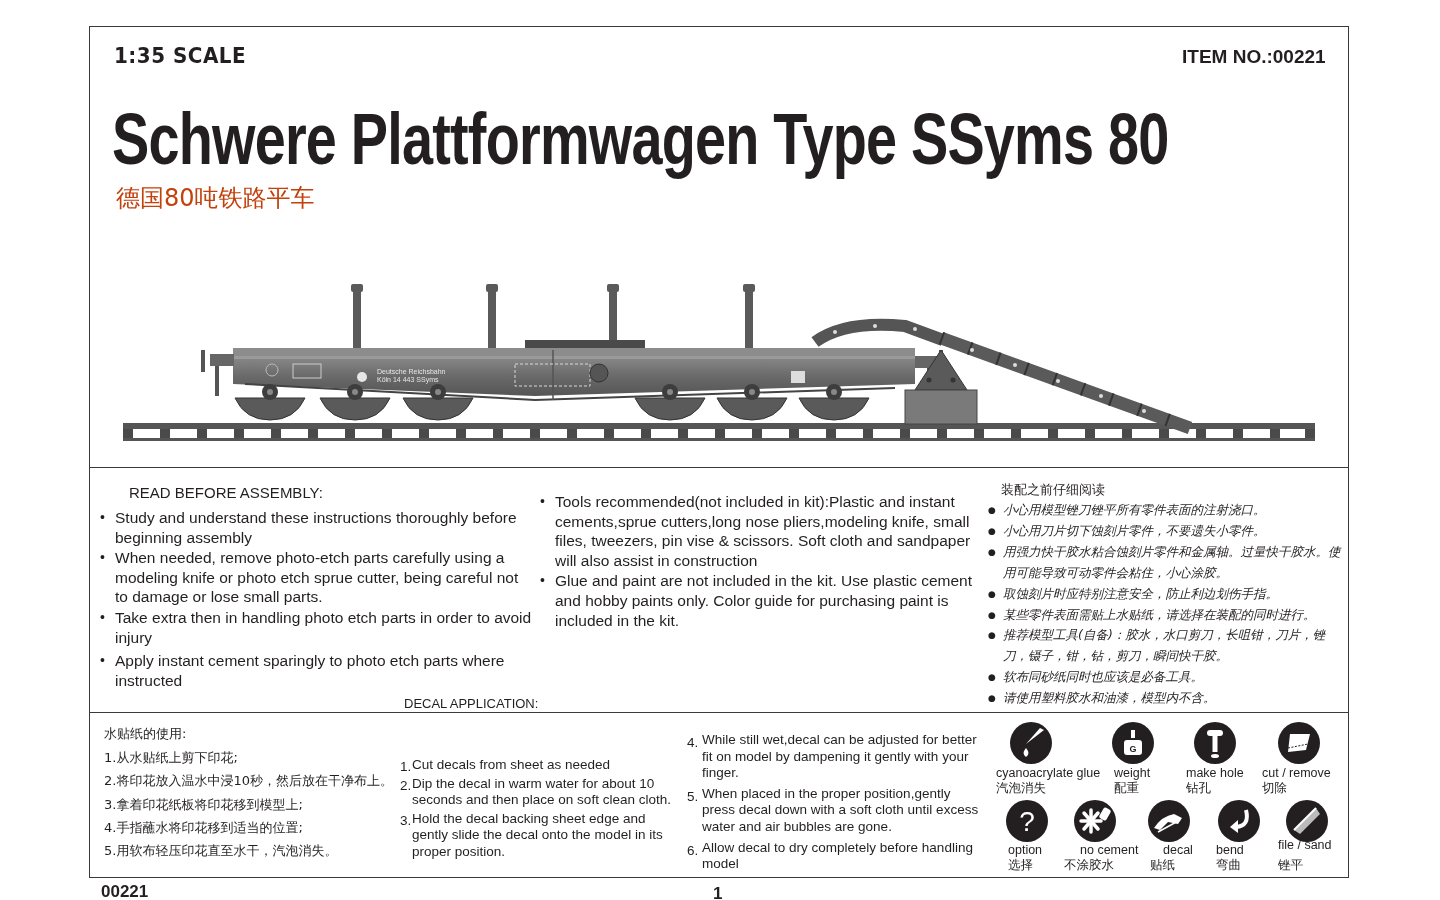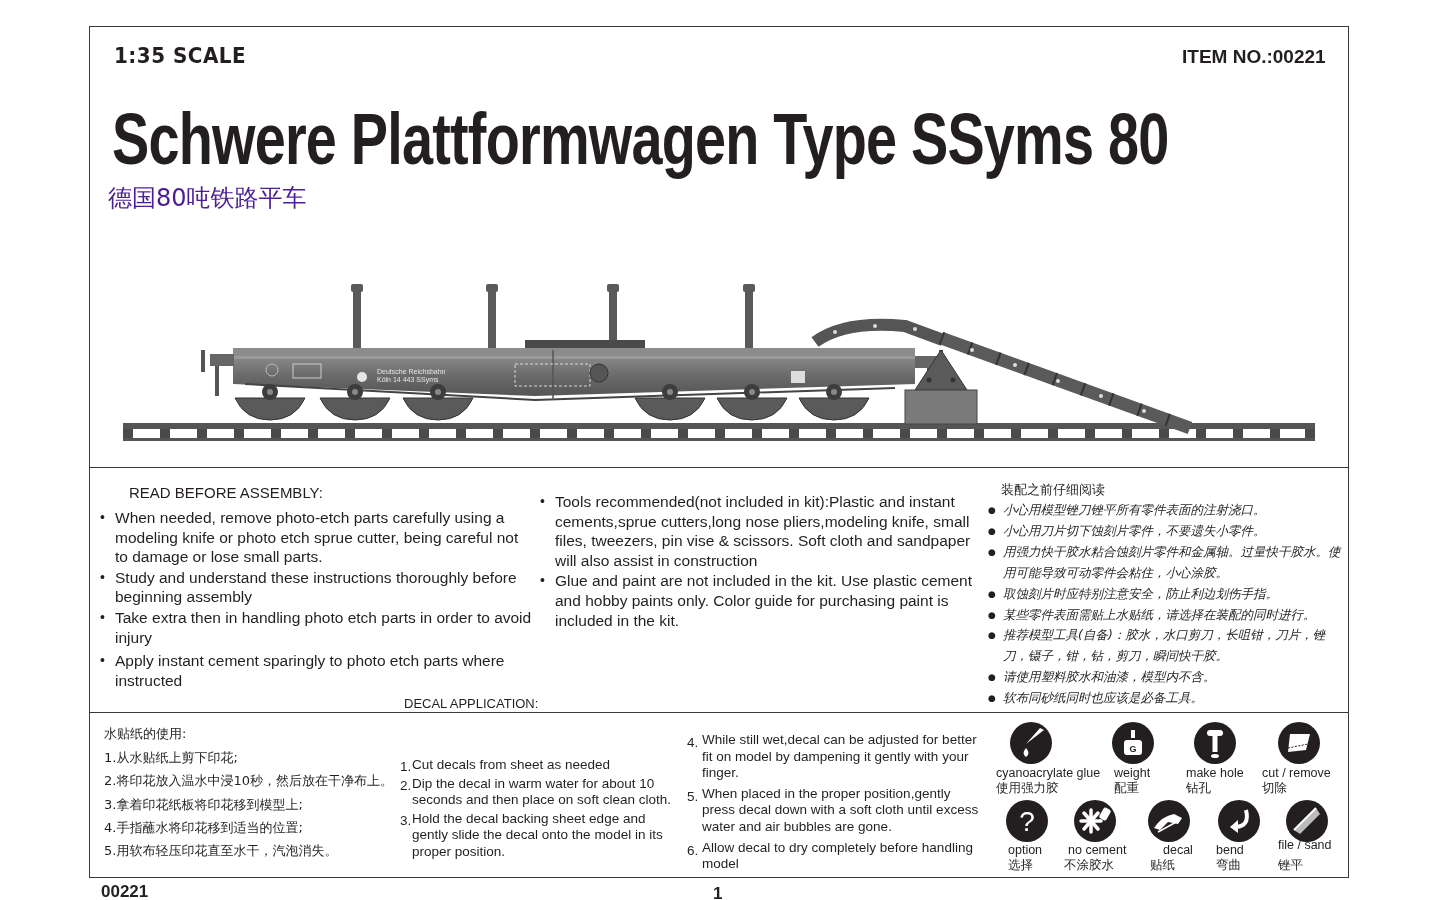--- a/index.html
+++ b/index.html
@@ -7,21 +7,21 @@
   body { position: relative; font-family: "Liberation Sans", sans-serif; color: #231f20; }
 
   .frame { position: absolute; left: 89px; top: 26px; width: 1260px; height: 852px; border: 1.5px solid #3a3a3a; }
   .hline { position: absolute; left: 89px; width: 1260px; height: 0; border-top: 1.5px solid #3a3a3a; }
   .hline.h1 { top: 467px; }
   .hline.h2 { top: 712px; }
 
   .scale { position: absolute; left: 114px; top: 44px; font-family: "DejaVu Sans", sans-serif; font-weight: bold; font-size: 21px; letter-spacing: 0.5px; color: #231f20; transform: scaleX(0.95); transform-origin: left; }
   .item-no { position: absolute; left: 1182px; top: 46px; font-family: "Liberation Sans", sans-serif; font-weight: bold; font-size: 19px; color: #231f20; }
   .title { position: absolute; left: 112px; top: 94px; font-family: "Liberation Sans", sans-serif; font-weight: bold; font-size: 72px; line-height: 90px; color: #231f20; transform: scaleX(0.775); transform-origin: left; letter-spacing: -1px; white-space: nowrap; }
-  .subtitle-cn { position: absolute; left: 108px; top: 182px; font-size: 24px; font-family: "DejaVu Sans", sans-serif; color: #4c1d95; }
+  .subtitle-cn { position: absolute; left: 116px; top: 182px; font-size: 24px; font-family: "DejaVu Sans", sans-serif; color: #c2410c; }
 
   .illustration { position: absolute; left: 115px; top: 280px; width: 1210px; height: 170px; }
 
   .section-title { position: absolute; font-size: 15px; color: #231f20; }
   .read-title { left: 129px; top: 484px; }
   ul.bullets { position: absolute; list-style: none; font-size: 15.5px; line-height: 19.6px; color: #231f20; }
   ul.bullets li { position: relative; padding-left: 15px; margin-bottom: 1px; }
   ul.bullets li::before { content: "•"; position: absolute; left: 0; top: 0; font-size: 14px; }
   .en-left { left: 100px; top: 508px; width: 435px; }
   .en-mid { left: 540px; top: 492px; width: 440px; }
@@ -195,40 +195,40 @@
         <circle cx="900" cy="85" r="2"></circle>
         <circle cx="943" cy="101" r="2"></circle>
       <circle cx="986" cy="116" r="2"></circle>
         <circle cx="1029" cy="131" r="2"></circle>
     </g>
   </svg>
 </div>
 
 <div class="section-title read-title">READ BEFORE ASSEMBLY:</div>
 <ul class="bullets en-left">
+  <li>Study and understand these instructions thoroughly before beginning assembly</li>
   <li>When needed, remove photo-etch parts carefully using a modeling knife or photo etch sprue cutter, being careful not to damage or lose small parts.</li>
-  <li>Study and understand these instructions thoroughly before beginning assembly</li>
   <li>Take extra then in handling photo etch parts in order to avoid injury</li>
   <li style="margin-top:4px">Apply instant cement sparingly to photo etch parts where instructed</li>
 </ul>
 <ul class="bullets en-mid">
   <li>Tools recommended(not included in kit):Plastic and instant cements,sprue cutters,long nose pliers,modeling knife, small files, tweezers, pin vise &amp; scissors. Soft cloth and sandpaper will also assist in construction</li>
   <li>Glue and paint are not included in the kit. Use plastic cement and hobby paints only. Color guide for purchasing paint is included in the kit.</li>
 </ul>
 
 <div class="cn-read-title">装配之前仔细阅读</div>
 <ul class="cn-bullets">
   <li>小心用模型锉刀锉平所有零件表面的注射浇口。</li>
   <li>小心用刀片切下蚀刻片零件，不要遗失小零件。</li>
   <li>用强力快干胶水粘合蚀刻片零件和金属轴。过量快干胶水。使用可能导致可动零件会粘住，小心涂胶。</li>
   <li>取蚀刻片时应特别注意安全，防止利边划伤手指。</li>
   <li>某些零件表面需贴上水贴纸，请选择在装配的同时进行。</li>
   <li>推荐模型工具(自备)：胶水，水口剪刀，长咀钳，刀片，锉刀，镊子，钳，钻，剪刀，瞬间快干胶。</li>
+  <li>软布同砂纸同时也应该是必备工具。</li>
   <li>请使用塑料胶水和油漆，模型内不含。</li>
-  <li>软布同砂纸同时也应该是必备工具。</li>
 </ul>
 
 <div class="decal-cn-title">水贴纸的使用:</div>
 <ol class="decal-cn">
   <li>1.从水贴纸上剪下印花;</li>
   <li>2.将印花放入温水中浸10秒，然后放在干净布上。</li>
   <li>3.拿着印花纸板将印花移到模型上;</li>
   <li>4.手指蘸水将印花移到适当的位置;</li>
   <li>5.用软布轻压印花直至水干，汽泡消失。</li>
 </ol>
@@ -248,21 +248,21 @@
 <div class="icon-grid">
 
   <div class="icon-cell" style="left:0;top:0;">
     <div class="icon-circle" style="left:18px;top:4px;">
       <svg viewBox="0 0 42 42">
           <path d="M16 22 L34 8 L30 6 Z" fill="#fff"></path>
           <path d="M16 26 q-5 6 0 9 q5 -3 0 -9z" fill="#fff"></path>
         </svg>
     </div>
     <div class="icon-label-en" style="left:4px;top:48px;">cyanoacrylate glue</div>
-    <div class="icon-label-cn" style="left:4px;top:63px;">使用强力胶</div>
+    <div class="icon-label-cn" style="left:4px;top:63px;">汽泡消失</div>
   </div>
   <div class="icon-cell" style="left:120px;top:0;">
     <div class="icon-circle" style="left:0;top:4px;">
       <svg viewBox="0 0 42 42">
           <rect x="12" y="18" width="18" height="15" rx="3" fill="#fff"></rect>
           <rect x="19" y="8" width="4" height="8" fill="#fff"></rect>
           <text x="21" y="30" text-anchor="middle" font-size="9" font-weight="bold" fill="#231f20" font-family="Liberation Sans, sans-serif">G</text>
         </svg>
     </div>
     <div class="icon-label-en" style="left:2px;top:48px;">weight</div>
@@ -304,21 +304,21 @@
       <svg viewBox="0 0 42 42">
           <g stroke="#fff" stroke-width="3.5" stroke-linecap="round">
             <line x1="17" y1="10" x2="17" y2="32"></line>
             <line x1="7" y1="21" x2="27" y2="21"></line>
             <line x1="10" y1="13" x2="24" y2="29"></line>
             <line x1="10" y1="29" x2="24" y2="13"></line>
           </g>
           <rect x="27" y="8" width="8" height="12" rx="2" fill="#fff" transform="rotate(30 31 14)"></rect>
         </svg>
     </div>
-    <div class="icon-label-en" style="left:4px;top:43px;">no cement</div>
+    <div class="icon-label-en" style="left:16px;top:43px;">no cement</div>
     <div class="icon-label-cn" style="left:0;top:58px;">不涂胶水</div>
   </div>
   <div class="icon-cell" style="left:156px;top:82px;">
     <div class="icon-circle" style="left:0;top:0;">
       <svg viewBox="0 0 42 42">
           <path d="M6 28 Q14 16 26 14 L34 18 L30 24 L20 22 L12 30 Z" fill="#fff"></path>
           <path d="M10 32 L32 20" stroke="#fff" stroke-width="1.5"></path>
         </svg>
     </div>
     <div class="icon-label-en" style="left:2px;top:43px;margin-left:13px;">decal</div>

